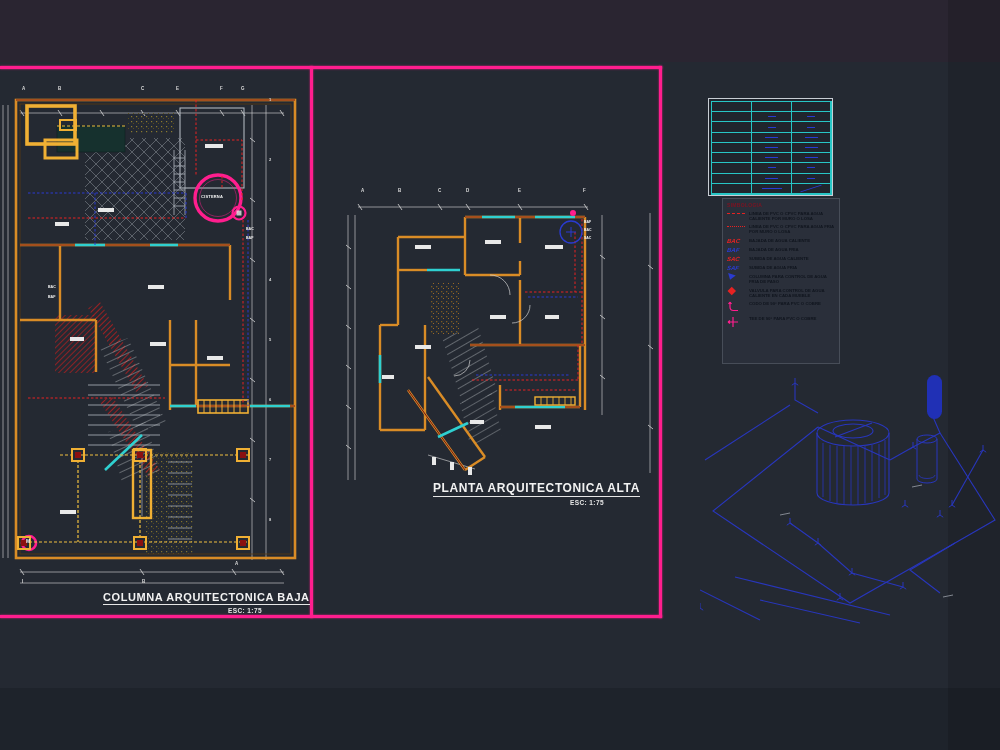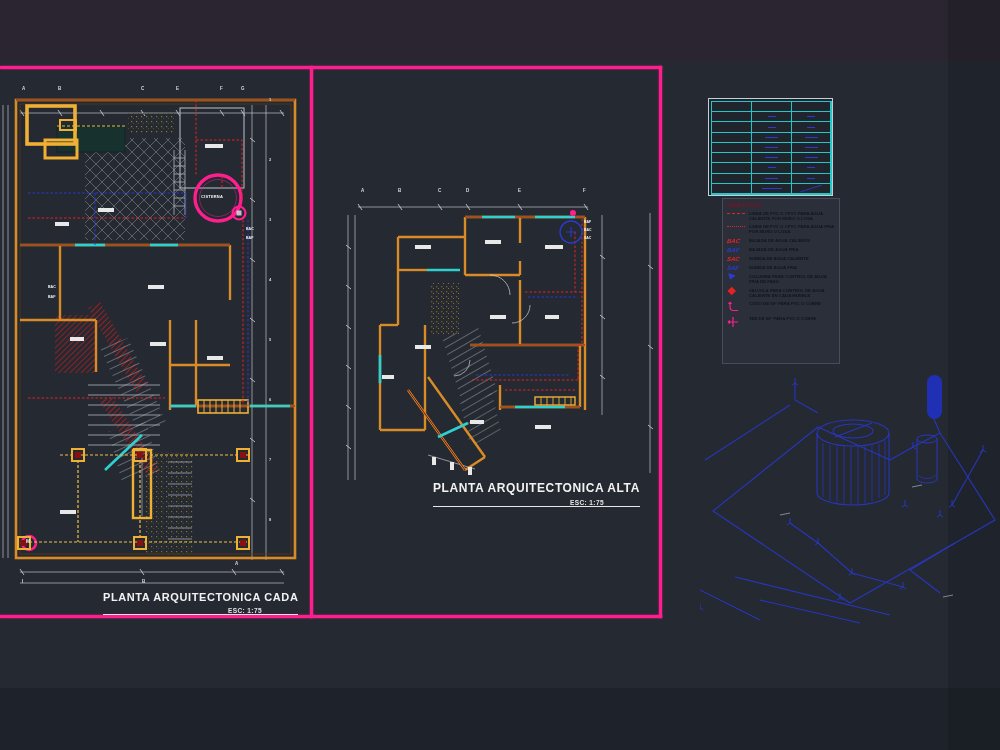--- a/index.html
+++ b/index.html
@@ -6,21 +6,21 @@
   #canvas{position:relative;width:1000px;height:750px;overflow:hidden;
     background:#242932;font-family:"Liberation Sans",sans-serif;}
   .band{position:absolute;left:0;width:1000px;}
   #band-top{top:0;height:62px;background:#2a2531;}
   #band-bottom{top:688px;height:62px;background:#1e232b;}
   #band-right{position:absolute;top:0;left:948px;width:52px;height:750px;background:rgba(0,0,0,.13);}
   .pink{position:absolute;background:#ff1e8e;box-shadow:0 0 2px #ff1e8e;}
   .lbl{position:absolute;color:#dcdcdc;font-weight:bold;font-size:4.5px;line-height:1;}
   .wlab{color:#f2f2f2;}
   .title{position:absolute;color:#f2f2f2;font-weight:bold;letter-spacing:.6px;
-    border-bottom:1.6px solid #e6e6e6;padding-bottom:11px;white-space:nowrap;}
+    border-bottom:1.6px solid #e6e6e6;padding-bottom:1px;white-space:nowrap;}
   .scale{position:absolute;color:#e6e6e6;font-weight:bold;font-size:6.5px;letter-spacing:.4px;}
   svg{position:absolute;display:block;}
   
   #ftable{position:absolute;left:708px;top:98px;width:119px;height:92px;
     border:1.6px solid #c8cdd4;background:#20252d;padding:2px;}
   #ftable .grid{width:100%;height:100%;border:1px solid #27c6c6;display:grid;
     grid-template-columns:40px 40px 1fr;grid-auto-rows:1fr;}
   #ftable .cell{border-right:1px solid #27c6c6;border-bottom:1px solid #27c6c6;
     display:flex;align-items:center;justify-content:center;}
   .mark{display:inline-block;height:0;border-bottom:1.4px solid #2a3bd0;width:13px;transform:skewX(-14deg);}
@@ -270,21 +270,21 @@
   <span class="lbl" style="left:269px;top:338px;font-size:4px">5</span>
   <span class="lbl" style="left:269px;top:398px;font-size:4px">6</span>
   <span class="lbl" style="left:269px;top:458px;font-size:4px">7</span>
   <span class="lbl" style="left:269px;top:518px;font-size:4px">8</span>
   <span class="lbl wlab" style="left:201px;top:195px;font-size:4px;letter-spacing:.2px">CISTERNA</span>
   <span class="lbl wlab" style="left:26px;top:539px;font-size:5px">M</span>
   <span class="lbl wlab" style="left:48px;top:286px;font-size:3.6px">BAC</span>
   <span class="lbl wlab" style="left:48px;top:296px;font-size:3.6px">BAF</span>
   <span class="lbl wlab" style="left:246px;top:228px;font-size:3.6px">BAC</span>
   <span class="lbl wlab" style="left:246px;top:237px;font-size:3.6px">BAF</span>
-  <div class="title" style="left:103px;top:591px;font-size:11px">PLANTA ARQUITECTONICA CADA</div>
+  <div class="title" style="left:103px;top:591px;font-size:11px">COLUMNA ARQUITECTONICA BAJA</div>
   <div class="scale" style="left:228px;top:607px">ESC: 1:75</div>
 
   <svg style="left:320px;top:185px" width="340" height="330" viewBox="0 0 340 330">
     <defs>
       <pattern id="u-brown" width="5" height="5" patternUnits="userSpaceOnUse">
         <rect x="1" y="1" width="1.3" height="1.3" fill="#7a5a20"></rect>
         <rect x="3" y="3" width="1" height="1" fill="#9a6a24"></rect>
       </pattern>
       <pattern id="u-steps" width="7" height="7" patternUnits="userSpaceOnUse" patternTransform="rotate(60)">
         <line x1="0" y1="0" x2="0" y2="7" stroke="#c4c8cc" stroke-width="0.8"></line>

